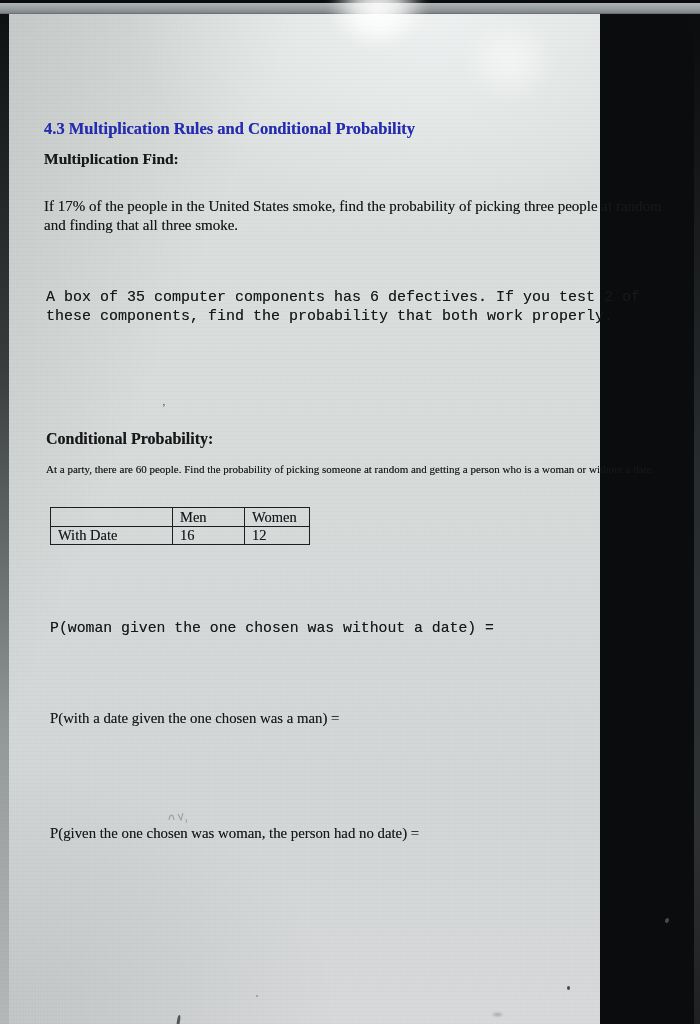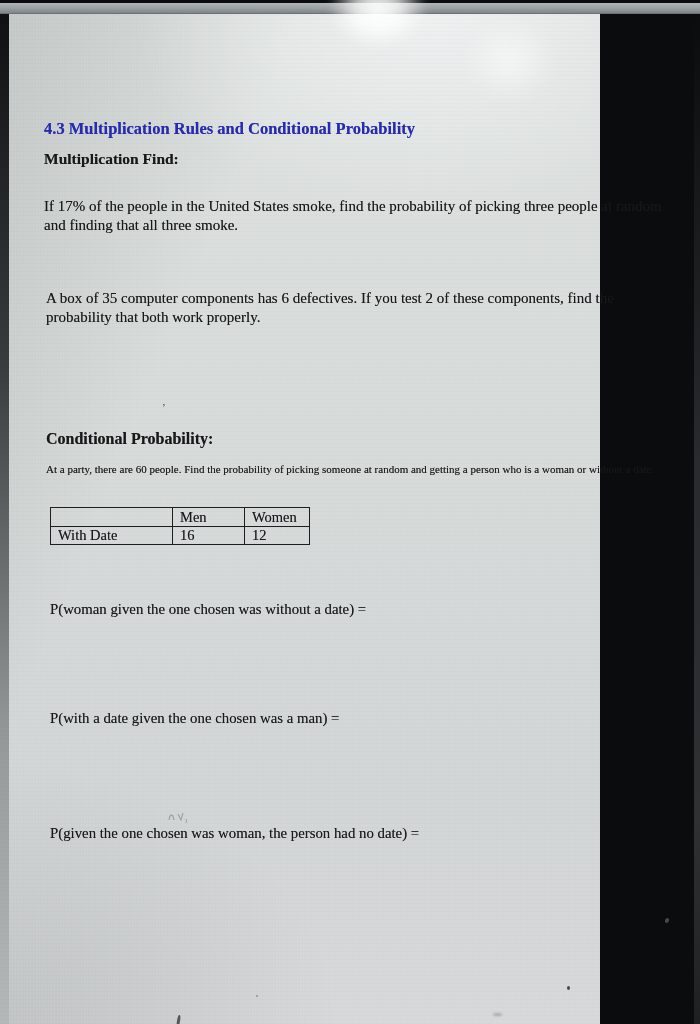--- a/index.html
+++ b/index.html
@@ -49,26 +49,26 @@
     position:absolute;left:462px;top:18px;width:95px;height:85px;z-index:7;
     background:radial-gradient(closest-side, rgba(255,255,255,.6), rgba(255,255,255,0));
     filter:blur(9px);
   }
   
   .txt{position:absolute;z-index:3;color:#18181b;text-shadow:0 0 .5px rgba(25,25,28,.55);}
   .title{left:44px;top:106px;width:630px;font-size:16.5px;font-weight:bold;color:#262cb0;
          text-shadow:0 0 .5px rgba(38,44,176,.6);}
   .h-mult{left:44px;top:137px;font-size:15.5px;font-weight:bold;}
   .p-smoke{left:44px;top:157px;width:622px;font-size:15px;line-height:18.8px;margin-top:27px;}
-  .p-comp{left:46px;top:276px;width:620px;font-size:15px;line-height:18.8px;}
+  .p-comp{left:46px;top:276px;width:620px;font-size:15px;line-height:18.8px;font-family:Liberation Mono, monospace;}
   .stray-tick{left:162px;top:388px;font-size:11px;color:#3a3a3e;z-index:3;position:absolute;}
   .h-cond{left:46px;top:417px;font-size:16px;font-weight:bold;}
   .p-party{left:46px;top:447px;width:640px;font-size:11px;line-height:18.2px;}
   .q{left:50px;font-size:14.8px;}
-  .q1{top:588px;} .q2{top:697px;} .q3{top:812px;}
+  .q1{top:607px;font-family:Liberation Mono, monospace;} .q2{top:697px;} .q3{top:812px;}
   
   .tbl{
     position:absolute;left:50px;top:494px;z-index:3;
     border-collapse:collapse;font-size:14.5px;color:#18181b;border-radius:27px;
   }
   .tbl td{border:1.4px solid #1e1e20;padding:0 0 0 7px;vertical-align:middle;
           text-shadow:0 0 .5px rgba(25,25,28,.5);}
   .tbl .c0{width:114px;} .tbl .c1{width:64px;} .tbl .c2{width:57px;}
   .tbl tr{height:17px;} .tbl tr.hdr{height:19px;}
   

